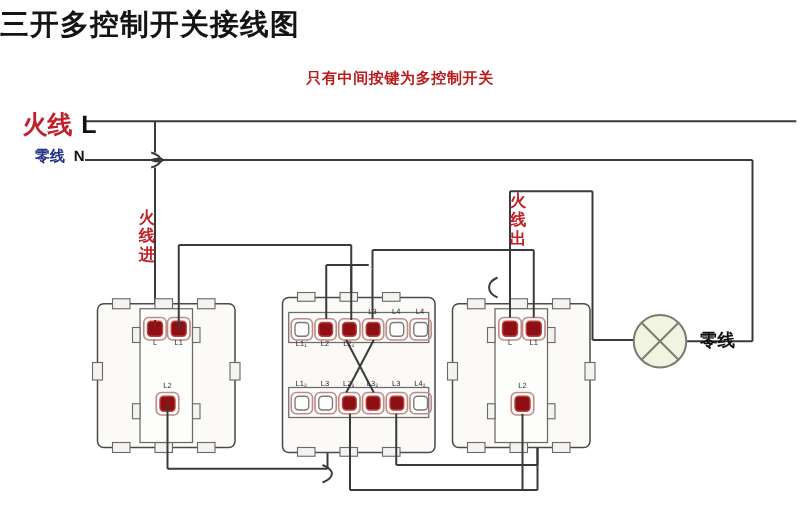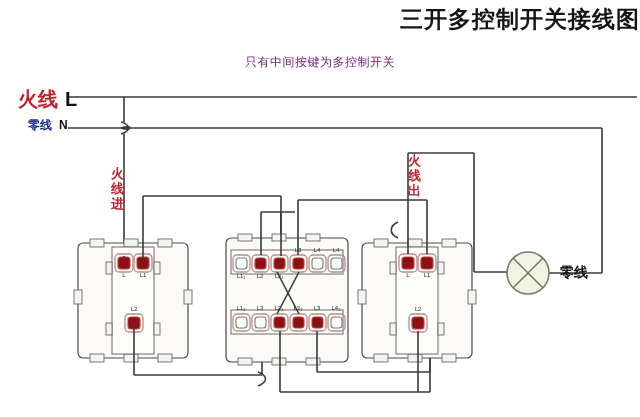--- a/index.html
+++ b/index.html
@@ -5,30 +5,30 @@
   html,body{margin:0;padding:0;background:#ffffff;}
   body{
     width:640px;height:417px;overflow:hidden;position:relative;
     font-family:"Liberation Sans","DejaVu Sans",sans-serif;
     color:#1a1a1a;
   }
   #stage{position:absolute;left:0;top:0;width:640px;height:417px;}
   #stage svg{position:absolute;left:0;top:0;}
 
   .ttl{
-    position:absolute;left:0;top:4px;width:640px;text-align:right;
+    position:absolute;left:0;top:4px;width:640px;text-align:left;
     font-size:23px;font-weight:bold;letter-spacing:1px;color:#141414;
   }
   .sub1{
     position:absolute;left:0;top:36px;width:640px;text-align:center;
     font-size:12px;color:#3a3a3a;letter-spacing:.5px;
   }
   .sub2{
     position:absolute;left:0;top:54px;width:640px;text-align:center;
-    font-size:12px;color:#701a75;letter-spacing:.5px;
+    font-size:12px;color:#b91c1c;letter-spacing:.5px;font-weight:bold;
   }
   .lbl-live{
     position:absolute;left:18px;top:86px;font-size:20px;font-weight:bold;color:#c0202a;
   }
   .lbl-live .en{color:#111;font-weight:bold;margin-left:7px;}
   .lbl-neu{
     position:absolute;left:28px;top:117px;font-size:12px;font-weight:bold;color:#1d2f86;
   }
   .lbl-neu .en{color:#111;font-weight:bold;margin-left:7px;}
 

